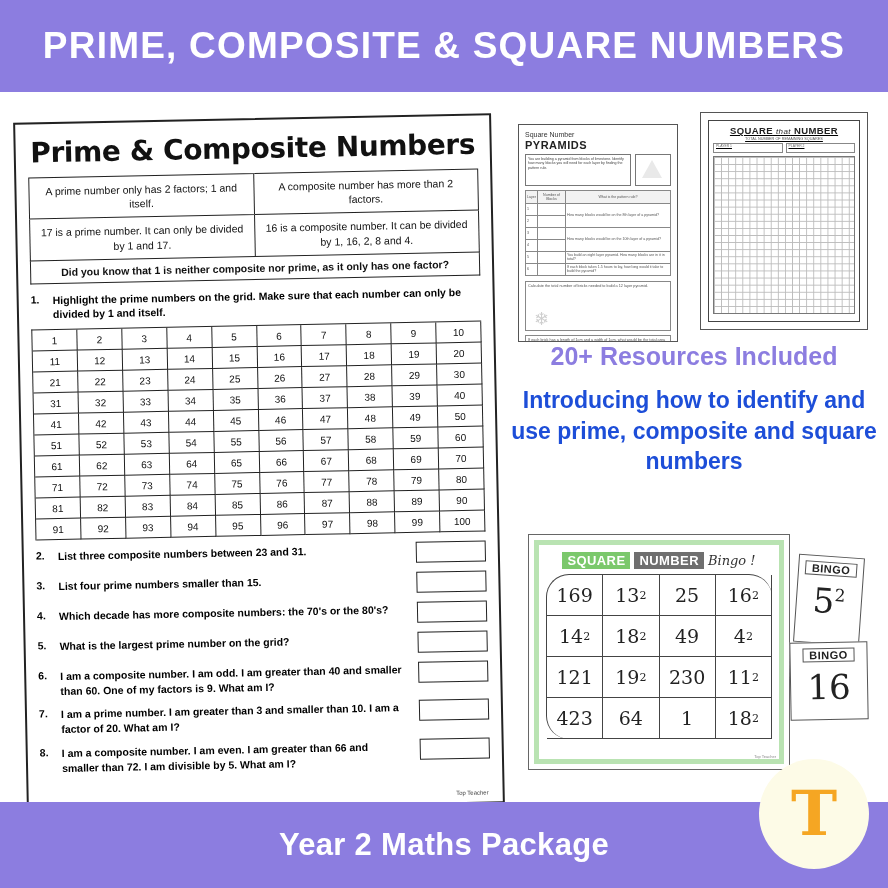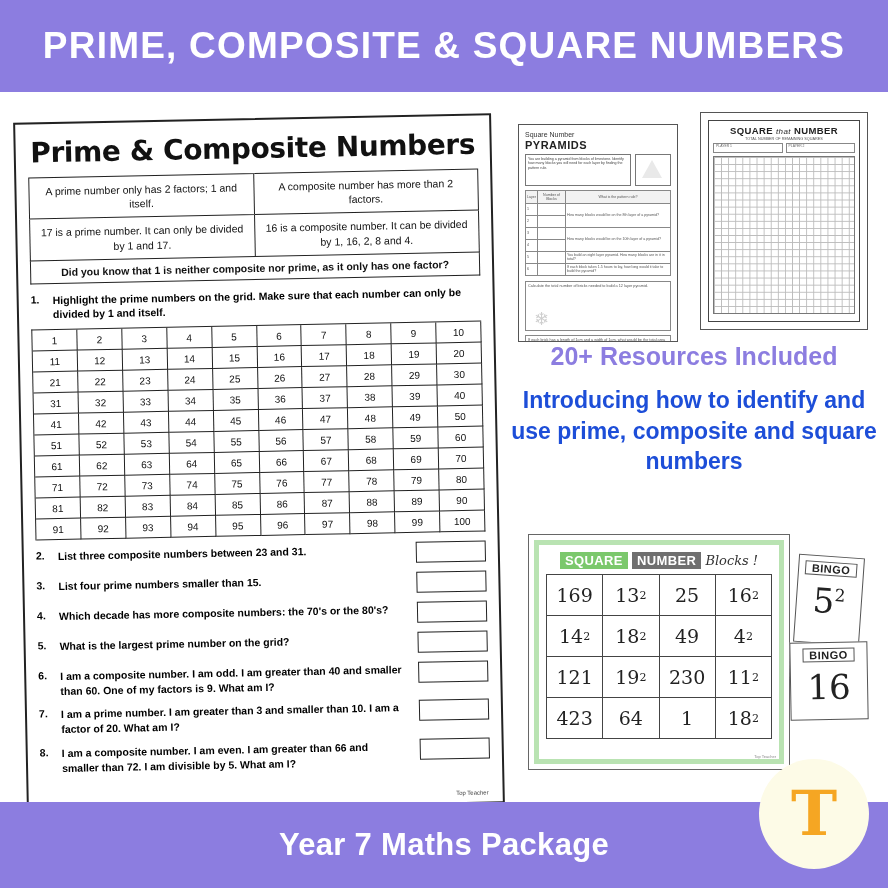--- a/index.html
+++ b/index.html
@@ -85,21 +85,21 @@
   .ws-footer{
     position:absolute;right:14px;bottom:6px;font-size:6px;color:#444;
   }
 
   
   .thumb{
     position:absolute;background:#fff;border:1.5px solid #555;box-sizing:border-box;
     overflow:hidden;
   }
   .thumb-pyramids{left:518px;top:124px;width:160px;height:218px;padding:6px;}
-  .thumb-square{left:700px;top:112px;width:168px;height:218px;padding:7px;}
+  .thumb-square{left:700px;top:112px;width:168px;height:218px;padding:7px;text-decoration:underline;}
 
   .tp-title{font-size:7px;color:#333;line-height:1.15;}
   .tp-title b{font-size:11px;letter-spacing:.5px;display:block;color:#222;}
   .tp-head{display:flex;gap:4px;margin-top:2px;}
   .tp-note{
     flex:1;border:1px solid #777;font-size:3.6px;padding:2px;line-height:1.25;color:#444;
   }
   .tp-shape{
     width:34px;height:30px;border:1px solid #777;position:relative;
   }
@@ -161,21 +161,21 @@
   }
   .bingo-banner .bb-main{
     background:#7bc86c;color:#fff;font-size:13px;font-weight:bold;padding:1px 5px;letter-spacing:.4px;
   }
   .bingo-banner .bb-alt{
     background:#6f6f6f;color:#fff;font-size:13px;font-weight:bold;padding:1px 5px;letter-spacing:.4px;
   }
   .bingo-banner .bb-script{
     font-family:"DejaVu Serif", serif;font-style:italic;font-size:13px;color:#333;
   }
-  .bingo-grid{display:grid;grid-template-columns:repeat(4,1fr);border-left:1.5px solid #444;border-top:1.5px solid #444;}
+  .bingo-grid{display:grid;grid-template-columns:repeat(4,1fr);border-left:1.5px solid #444;border-top:1.5px solid #444;border-radius:23px;}
   .bingo-grid .bcell{
     border-right:1.5px solid #444;border-bottom:1.5px solid #444;height:40px;
     display:flex;align-items:center;justify-content:center;
     font-family:"DejaVu Serif", serif;font-size:19px;color:#222;
   }
   .bingo-grid .bcell sup{font-size:11px;vertical-align:super;}
   .bingo-credit{position:absolute;right:3px;bottom:0px;font-size:4px;color:#888;}
 
   
   .bingo-card{
@@ -432,21 +432,21 @@
   </div>
 
   <div class="promo-resources">20+ Resources Included</div>
   <div class="promo-desc">Introducing how to identify and use prime, composite and square numbers</div>
 
   <div class="bingo-board">
     <div class="bingo-inner">
       <div class="bingo-banner">
         <span class="bb-main">SQUARE</span>
         <span class="bb-alt">NUMBER</span>
-        <span class="bb-script">Blocks !</span>
+        <span class="bb-script">Bingo !</span>
       </div>
       <div class="bingo-grid">
         <div class="bcell">169</div>
         <div class="bcell">13<sup>2</sup></div>
         <div class="bcell">25</div>
         <div class="bcell">16<sup>2</sup></div>
         <div class="bcell">14<sup>2</sup></div>
         <div class="bcell">18<sup>2</sup></div>
         <div class="bcell">49</div>
         <div class="bcell">4<sup>2</sup></div>
@@ -466,20 +466,20 @@
   <div class="bingo-card card-a">
     <div class="bc-label">BINGO</div>
     <div class="bc-value">5<sup>2</sup></div>
   </div>
   <div class="bingo-card card-b">
     <div class="bc-label">BINGO</div>
     <div class="bc-value">16</div>
   </div>
 
   <div class="bottom-banner">
-    <div class="subtitle">Year 7 Maths Package</div>
+    <div class="subtitle">Year 2 Maths Package</div>
   </div>
 
   <div class="logo-badge">
     <span class="logo-letter">T</span>
   </div>
 
 </div>
 
 </body></html>

